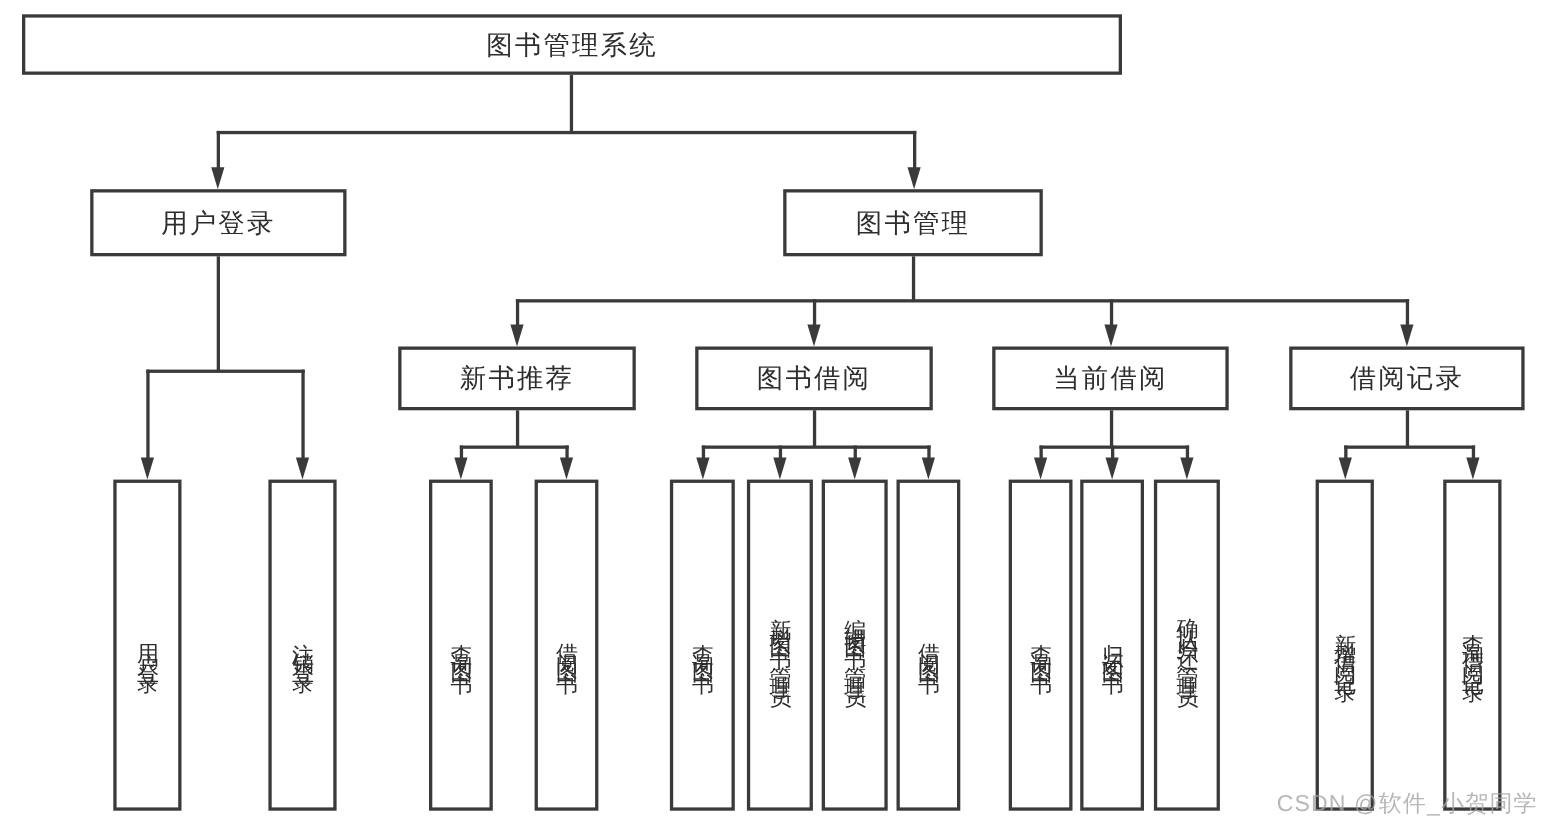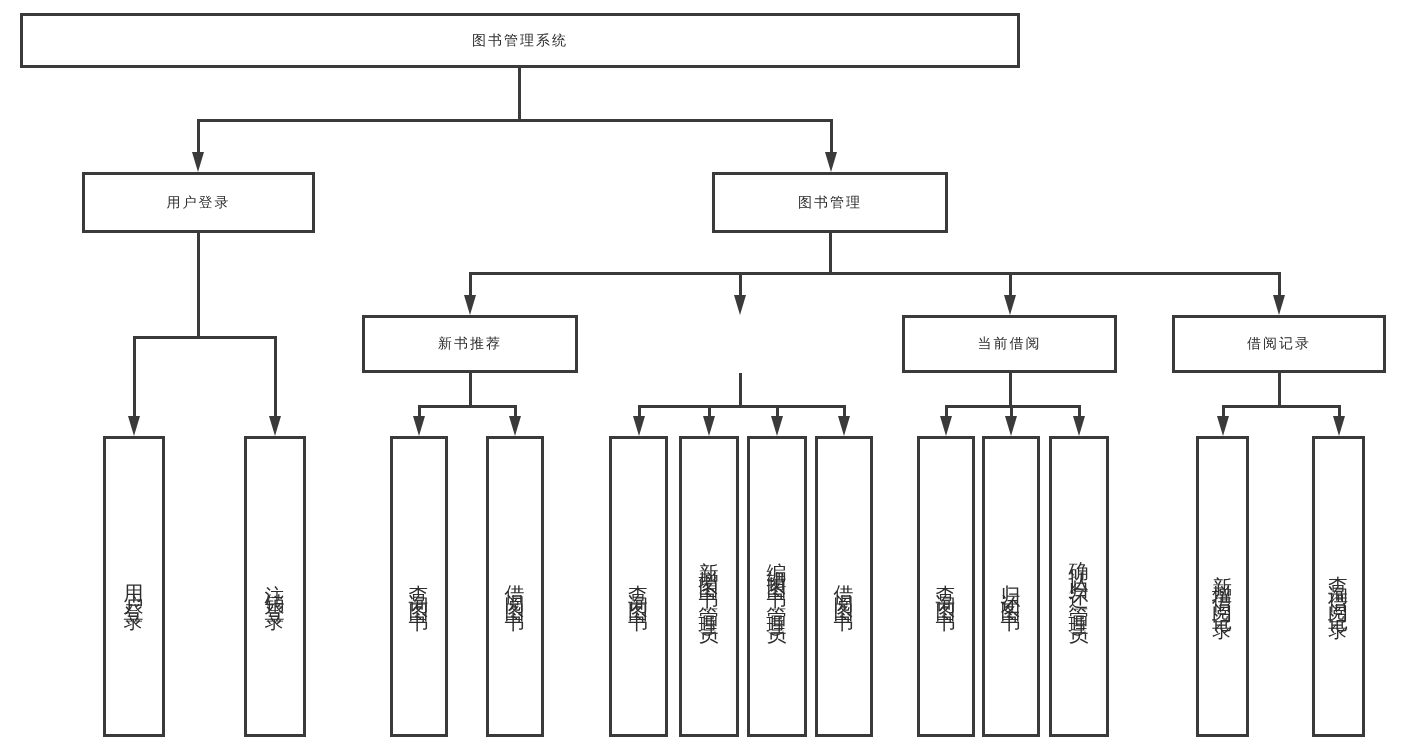--- a/index.html
+++ b/index.html
@@ -4,21 +4,21 @@
 <style>
   * { margin:0; padding:0; box-sizing:border-box; }
   html,body { background:#ffffff; font-family:"Liberation Sans", sans-serif; }
   .canvas {
     position:relative; width:1405px; height:747px; background:#fff; overflow:hidden;
     color:#2d2d2d;
   }
   .node {
     position:absolute; border:3px solid var(--line,#3a3a3a); background:#fff;
     display:flex; align-items:center; justify-content:center;
-    font-size:14px; letter-spacing:2px; color:#2d2d2d; text-align:center;
+    font-size:24px; letter-spacing:2px; color:#2d2d2d; text-align:center;
   }
   .node.vert {
     writing-mode:vertical-lr; text-orientation:mixed;
     font-size:20px; letter-spacing:9px; line-height:1.1;
   }
   .vline { position:absolute; width:3px; background:var(--line,#3a3a3a); }
   .hline { position:absolute; height:3px; background:var(--line,#3a3a3a); }
   .ah {
     position:absolute; width:0; height:0;
     border-left:6px solid transparent; border-right:6px solid transparent;
@@ -33,20 +33,21 @@
 <body>
 
 <div class="canvas">
 
   <div class="node" style="left:20px;top:13px;width:1000px;height:55px">图书管理系统</div>
 
   <div class="node" style="left:82px;top:172px;width:233px;height:61px">用户登录</div>
   <div class="node" style="left:362px;top:315px;width:216px;height:58px">新书推荐</div>
 
   <div class="node" style="left:712px;top:172px;width:236px;height:61px">图书管理</div>
+  <div class="node" style="left:632px;top:315px;width:216px;height:58px">图书借阅</div>
   <div class="node" style="left:902px;top:315px;width:215px;height:58px">当前借阅</div>
   <div class="node" style="left:1172px;top:315px;width:214px;height:58px">借阅记录</div>
 
   <div class="node vert" style="left:103px;top:436px;width:62px;height:301px">用户登录</div>
   <div class="node vert" style="left:244px;top:436px;width:62px;height:301px">注销登录</div>
 
   <div class="node vert" style="left:390px;top:436px;width:58px;height:301px">查询图书</div>
   <div class="node vert" style="left:486px;top:436px;width:58px;height:301px">借阅图书</div>
 
   <div class="node vert" style="left:609px;top:436px;width:59px;height:301px">查询图书</div>
@@ -113,14 +114,15 @@
   <div class="vline" style="left:1078px;top:405px;height:13px"></div>
   <div class="ah" style="left:1073px;top:416px"></div>
 
   <div class="vline" style="left:1278px;top:373px;height:34px"></div>
   <div class="hline" style="left:1222px;top:405px;width:119px"></div>
   <div class="vline" style="left:1222px;top:405px;height:13px"></div>
   <div class="ah" style="left:1217px;top:416px"></div>
   <div class="vline" style="left:1338px;top:405px;height:13px"></div>
   <div class="ah" style="left:1333px;top:416px"></div>
 
+  <div class="watermark">CSDN @软件_小贺同学</div>
 
 </div>
 
 </body></html>

